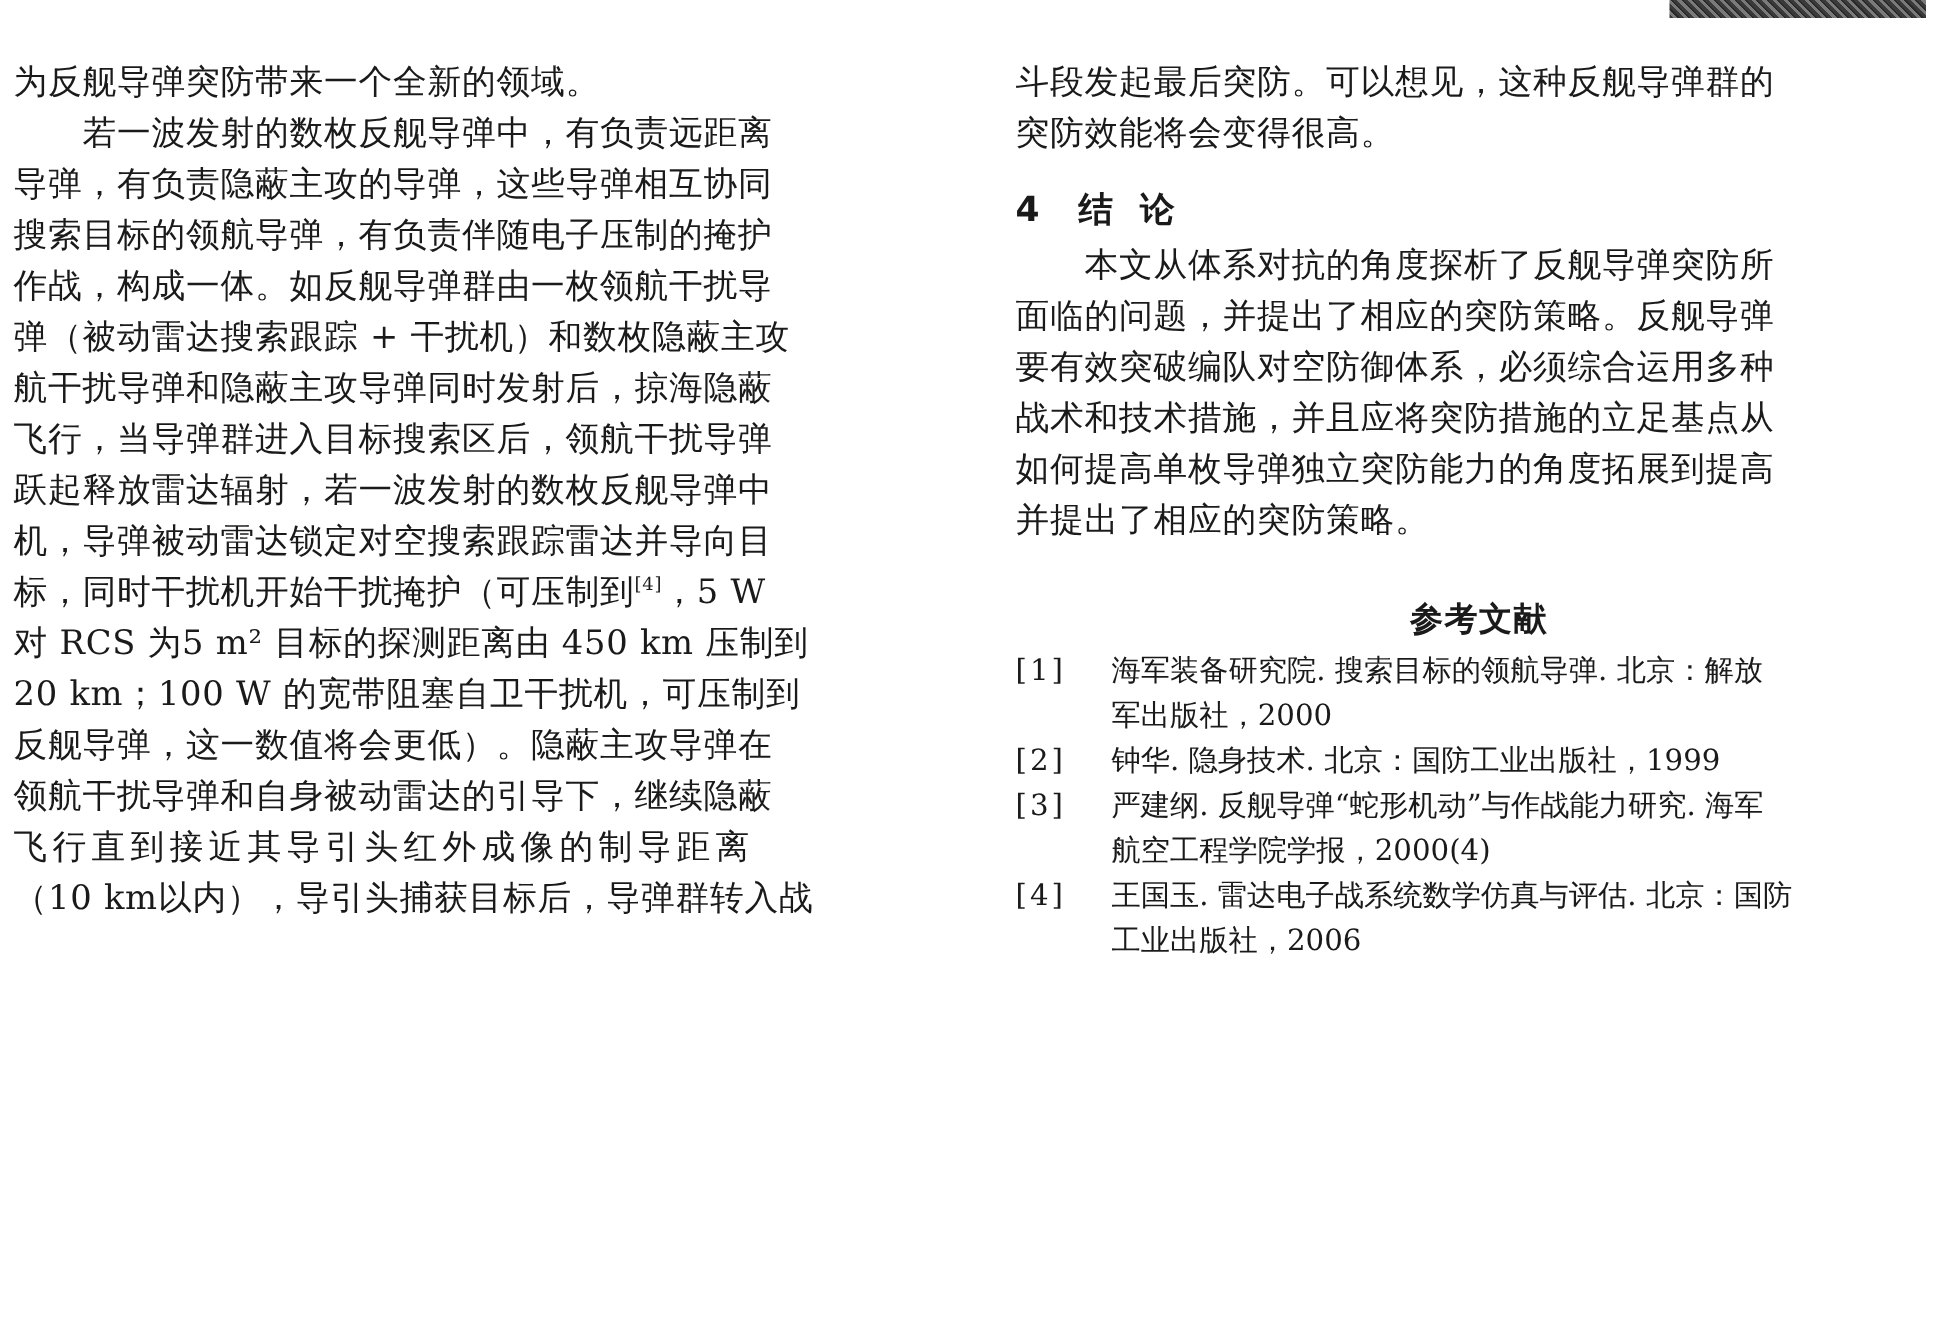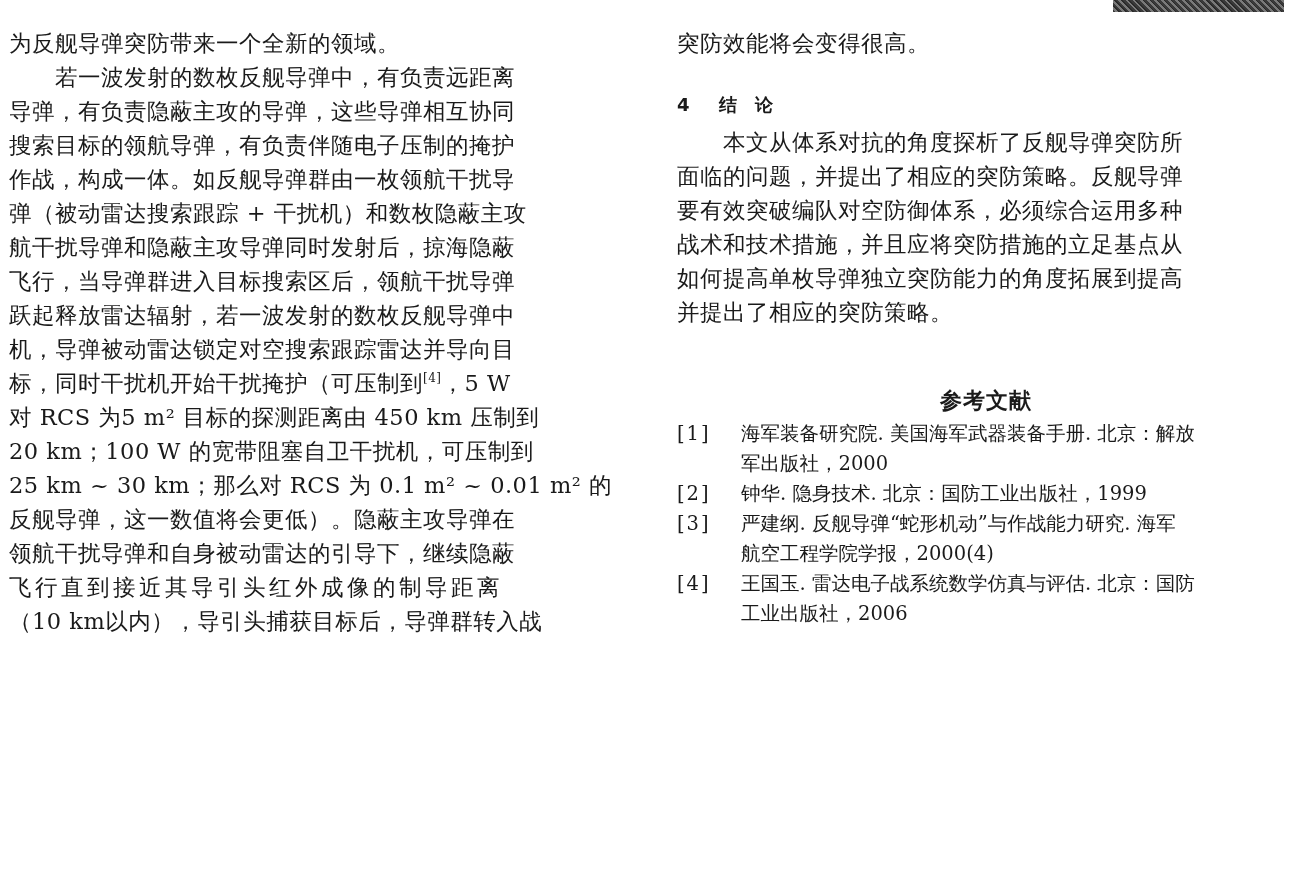--- a/index.html
+++ b/index.html
@@ -14,44 +14,44 @@
       color: #1a1a1a;
     }
     .corner-block {
       position: absolute;
       left: 1113px; top: 0;
       width: 171px; height: 12px;
       background: repeating-linear-gradient(45deg, #3a3a3a 0 2px, #7a7a7a 2px 4px, #2a2a2a 4px 5px);
     }
     .col {
       position: absolute;
-      top: 26px;
+      top: 38px;
     }
     .col-left { left: 9px; width: 620px; }
     .col-right { left: 677px; width: 618px; }
     .line {
       height: 34px;
       line-height: 34px;
       font-size: 22.5px;
       white-space: nowrap;
       letter-spacing: 0.5px;
     }
     .indent { padding-left: 46px; }
     .spread { letter-spacing: 3.5px; }
     sup.cite { font-size: 12px; vertical-align: 9px; line-height: 0; }
     .heading {
-      margin-top: 25px;
+      margin-top: 14px;
       height: 40px; line-height: 40px;
-      font-size: 18px; font-weight: bold;
+      font-size: 23px; font-weight: bold;
       font-family: "DejaVu Sans", "Liberation Sans", sans-serif;
     }
     .heading .num { display: inline-block; width: 42px; }
     .heading .word { letter-spacing: 18px; }
     .refs-title {
-      margin-top: 54px;
+      margin-top: 32px;
       text-align: center;
       height: 36px; line-height: 36px;
       font-size: 22px; font-weight: bold;
       font-family: "DejaVu Sans", "Liberation Sans", sans-serif;
       letter-spacing: 1px;
     }
     .ref {
       display: flex;
       font-size: 19.5px;
       line-height: 30px;
@@ -72,46 +72,46 @@
   <div class="line">搜索目标的领航导弹，有负责伴随电子压制的掩护</div>
   <div class="line">作战，构成一体。如反舰导弹群由一枚领航干扰导</div>
   <div class="line">弹（被动雷达搜索跟踪 + 干扰机）和数枚隐蔽主攻</div>
   <div class="line">航干扰导弹和隐蔽主攻导弹同时发射后，掠海隐蔽</div>
   <div class="line">飞行，当导弹群进入目标搜索区后，领航干扰导弹</div>
   <div class="line">跃起释放雷达辐射，若一波发射的数枚反舰导弹中</div>
   <div class="line">机，导弹被动雷达锁定对空搜索跟踪雷达并导向目</div>
   <div class="line"><span>标，同时干扰机开始干扰掩护（可压制到</span><sup class="cite">[4]</sup><span>，5 W</span></div>
   <div class="line">对 RCS 为5 m² 目标的探测距离由 450 km 压制到</div>
   <div class="line">20 km；100 W 的宽带阻塞自卫干扰机，可压制到</div>
-  <div class="line">25 km ~ 30 km；那么对 RCS 为 0.1 m² ~ 0.01 m² 的</div>
   <div class="line">反舰导弹，这一数值将会更低）。隐蔽主攻导弹在</div>
   <div class="line">领航干扰导弹和自身被动雷达的引导下，继续隐蔽</div>
   <div class="line spread">飞行直到接近其导引头红外成像的制导距离</div>
   <div class="line">（10 km以内），导引头捕获目标后，导弹群转入战</div>
 </div>
 
 <div class="col col-right">
+  <div class="line">斗段发起最后突防。可以想见，这种反舰导弹群的</div>
   <div class="line">突防效能将会变得很高。</div>
 
   <div class="heading">
     <span class="num">4</span><span class="word">结论</span>
   </div>
   <div class="line indent">本文从体系对抗的角度探析了反舰导弹突防所</div>
   <div class="line">面临的问题，并提出了相应的突防策略。反舰导弹</div>
   <div class="line">要有效突破编队对空防御体系，必须综合运用多种</div>
   <div class="line">战术和技术措施，并且应将突防措施的立足基点从</div>
   <div class="line">如何提高单枚导弹独立突防能力的角度拓展到提高</div>
   <div class="line">并提出了相应的突防策略。</div>
 
   <div class="refs-title">参考文献</div>
 
   <div class="ref">
     <span class="ref-num">[1]</span>
     <div class="ref-text">
-      <div class="l">海军装备研究院. 美国海军武器装备手册. 北京：解放</div>
+      <div class="l">海军装备研究院. 搜索目标的领航导弹. 北京：解放</div>
       <div class="l">军出版社，2000</div>
     </div>
   </div>
   <div class="ref">
     <span class="ref-num">[2]</span>
     <div class="ref-text">
       <div class="l">钟华. 隐身技术. 北京：国防工业出版社，1999</div>
     </div>
   </div>
   <div class="ref">

